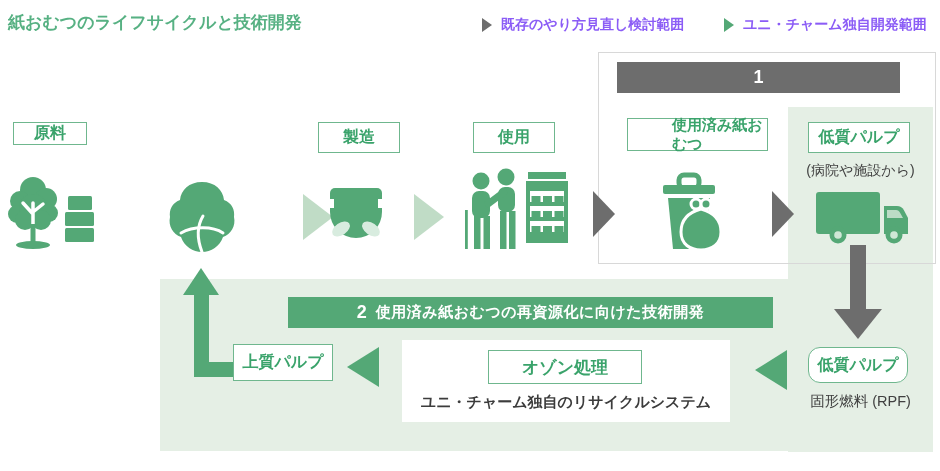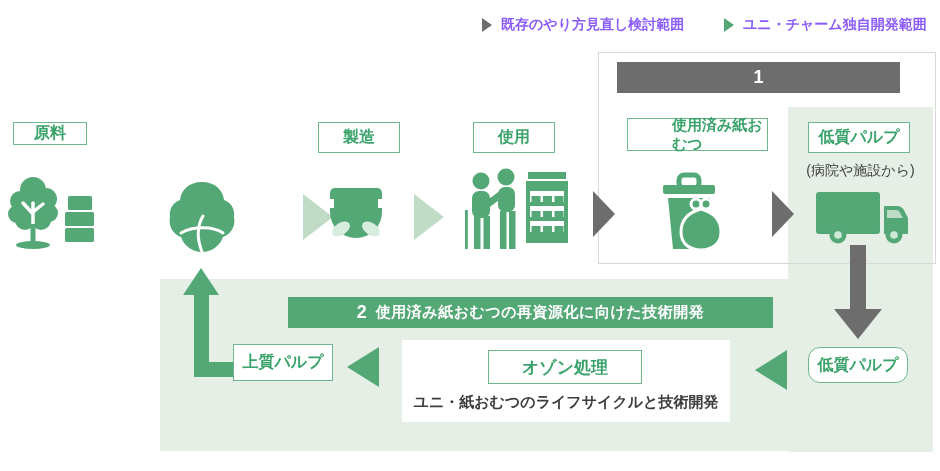--- a/index.html
+++ b/index.html
@@ -50,20 +50,21 @@
 </style>
 </head>
 <body>
 
 <div id="canvas">
 
   <div class="abs panel" id="bg-right-col"></div>
   <div class="abs panel" id="bg-bottom"></div>
   <div class="abs" id="box1-frame"></div>
 
+  <div class="abs" id="title">紙おむつのライフサイクルと技術開発</div>
 
   <div class="abs legend-item" style="left:482px;top:16px;">
     <span class="legend-tri gray"></span>
     <span>既存のやり方見直し検討範囲</span>
   </div>
   <div class="abs legend-item" style="left:724px;top:16px;">
     <span class="legend-tri green"></span>
     <span>ユニ・チャーム独自開発範囲</span>
   </div>
 
@@ -182,18 +183,19 @@
 
   <div class="abs tri up-head" style="left:183px;top:268px;z-index:3;"></div>
   <div class="abs bar-green" style="left:194px;top:293px;width:15px;height:84px;"></div>
   <div class="abs bar-green" style="left:194px;top:362px;width:42px;height:15px;"></div>
 
   <div class="abs stage-label" style="left:233px;top:344px;width:100px;height:37px;">上質パルプ</div>
   <div class="abs tri tri-l-green" style="left:347px;top:347px;"></div>
 
   <div class="abs" id="white-inner-box"></div>
   <div class="abs stage-label" style="left:488px;top:350px;width:154px;height:34px;font-size:17px;">オゾン処理</div>
-  <div class="abs caption" style="left:402px;top:393px;width:328px;font-size:15px;font-weight:bold;color:#3c3c3c;">ユニ・紙おむつのライフサイクルと技術開発</div>
+  <div class="abs caption" style="left:402px;top:393px;width:328px;font-size:15px;font-weight:bold;color:#3c3c3c;">ユニ・チャーム独自のリサイクルシステム</div>
 
   <div class="abs tri tri-l-green" style="left:755px;top:350px;"></div>
   <div class="abs stage-label" style="left:808px;top:347px;width:100px;height:36px;border-radius:12px;">低質パルプ</div>
+  <div class="abs caption" style="left:788px;top:392px;width:145px;font-size:14.5px;">固形燃料 (RPF)</div>
 
 </div>
 
 </body></html>

